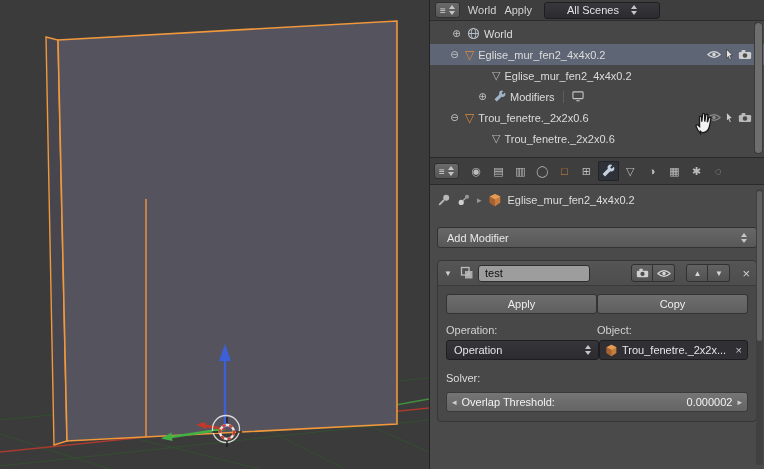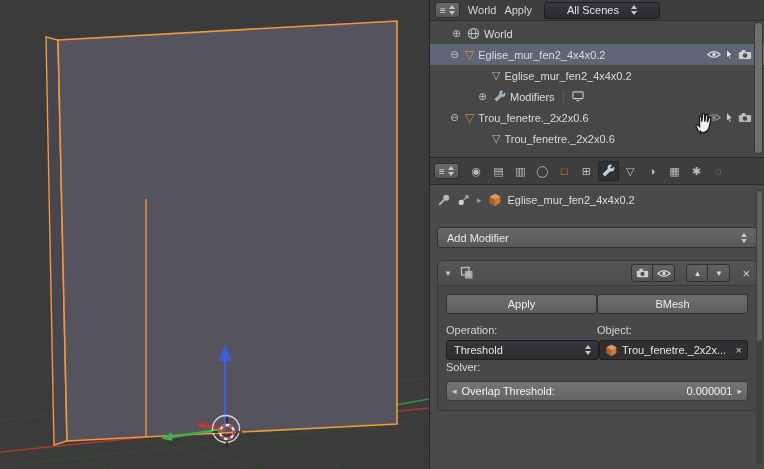--- a/index.html
+++ b/index.html
@@ -326,20 +326,21 @@
 
       <div class="mod-box">
         <div class="mod-header">
           <span class="mh-exp">▼</span>
           <span class="ico">
             <svg width="14" height="14" viewBox="0 0 14 14">
                 <rect x="1.5" y="1.5" width="7.5" height="7.5" fill="none" stroke="#bcbcbc" stroke-width="1.3"></rect>
                 <rect x="5" y="5" width="7.5" height="7.5" fill="#bcbcbc" opacity="0.85"></rect>
               </svg>
           </span>
+          <span class="name-field">test</span>
           <span class="mh-spacer"></span>
           <span class="hgroup">
             <span class="hbtn">
               <svg width="13" height="10" viewBox="0 0 16 12">
                   <rect x="1" y="3.2" width="14" height="8" rx="1.5" fill="#cfcfcf"></rect>
                   <circle cx="8" cy="7.2" r="2.6" fill="#4c4c4c"></circle>
                   <rect x="4" y="0.8" width="4.5" height="2.6" rx="1" fill="#cfcfcf"></rect>
                 </svg>
             </span>
             <span class="hbtn">
@@ -352,57 +353,57 @@
           <span class="hgroup" style="margin-left:7px">
             <span class="hbtn">▲</span>
             <span class="hbtn">▼</span>
           </span>
           <span class="xbtn">×</span>
         </div>
 
         <div class="mod-body">
           <div class="btn-row">
             <div class="btn">Apply</div>
-            <div class="btn">BMesh</div>
+            <div class="btn">Copy</div>
           </div>
 
           <div class="two-col lbl-row">
             <div>Operation:</div>
             <div>Object:</div>
           </div>
 
           <div class="two-col ctl-row">
             <div class="menu">
-              <span class="lbl">Threshold</span>
+              <span class="lbl">Operation</span>
               <span class="dbl-arrow">
                   <i class="u"></i>
                   <i class="d"></i>
                 </span>
             </div>
             <div class="obj-field">
               <span class="ico">
                 <svg width="13" height="13" viewBox="0 0 16 16">
                     <path d="M8 1 L14 4 L14 11 L8 15 L2 11 L2 4 Z" fill="#c87d3e"></path>
                     <path d="M8 1 L14 4 L8 7.5 L2 4 Z" fill="#e59a55"></path>
                     <path d="M8 7.5 L8 15 L2 11 L2 4 Z" fill="#a8622f"></path>
                   </svg>
               </span>
               <span class="lbl">Trou_fenetre._2x2x...</span>
               <span class="x">×</span>
             </div>
           </div>
 
-          <div class="two-col" style="margin-top:1px">
+          <div class="two-col" style="margin-top:12px">
             <div style="display:flex;align-items:center">Solver:</div>
           </div>
 
           <div class="slider">
             <span class="arr">◂</span>
             <span class="lbl">Overlap Threshold:</span>
-            <span>0.000001</span>
+            <span>0.000002</span>
             <span class="arr">▸</span>
           </div>
         </div>
       </div>
 
       <div class="pscroll">
           <div class="thumb"></div>
         </div>
     </div>
 

